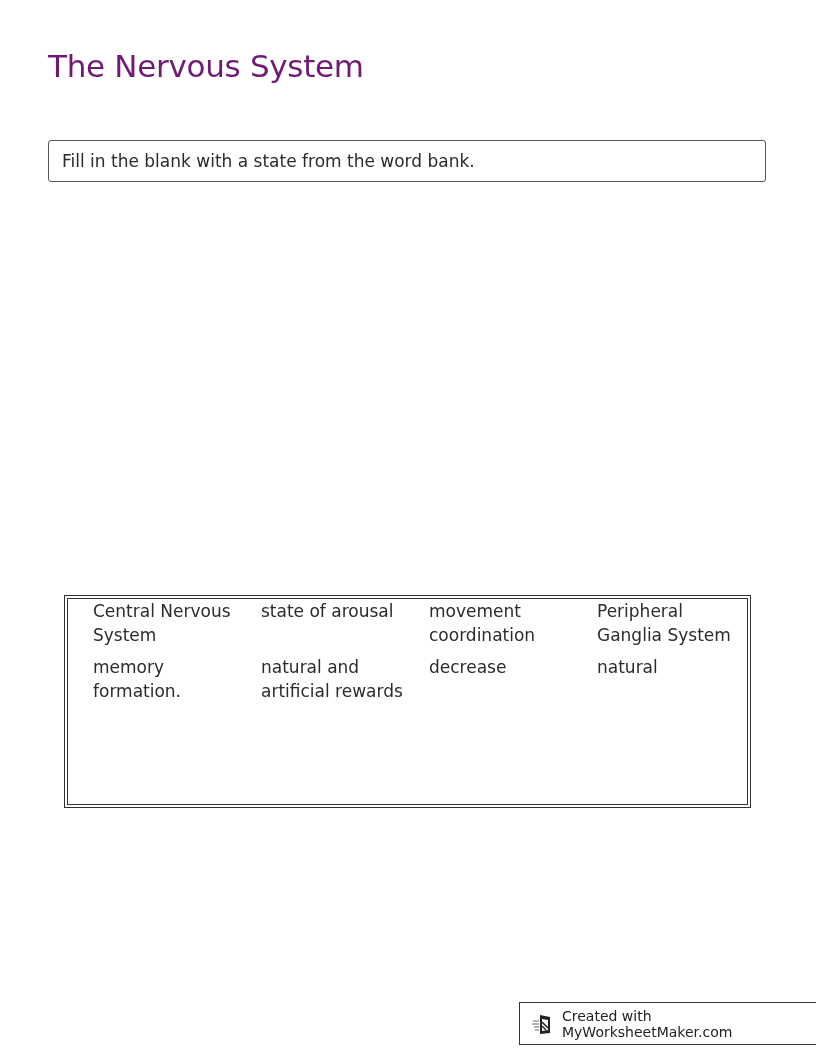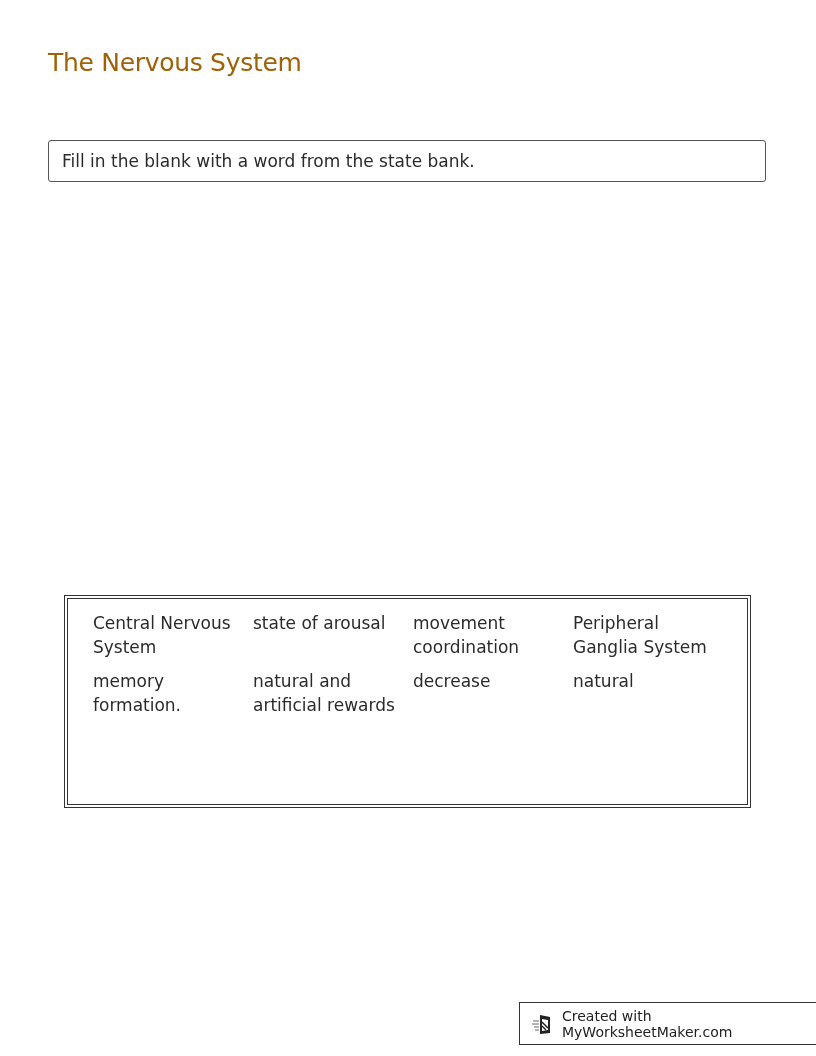--- a/index.html
+++ b/index.html
@@ -2,59 +2,60 @@
 <html><head>
   <meta charset="utf-8">
   <style>
     html, body { margin: 0; padding: 0; background: #ffffff; }
     body {
       width: 816px; height: 1056px; position: relative; overflow: hidden;
       font-family: "DejaVu Sans", sans-serif; color: #2b2b2b;
     }
     .title {
       position: absolute; left: 48px; top: 48px;
-      font-size: 25px; font-weight: normal; letter-spacing: -0.3px;
-      color: #a16207; margin: 0;
+      font-size: 31px; font-weight: normal; letter-spacing: -0.3px;
+      color: #701a75; margin: 0;
     }
     .instructions {
       position: absolute; left: 48px; top: 140px;
       width: 718px; height: 42px; box-sizing: border-box;
       border: 1px solid #555; border-radius: 3px;
       padding: 0 13px; line-height: 40px;
       font-size: 17px; color: #2b2b2b;
     }
     .wordbank {
       position: absolute; left: 64px; top: 595px;
       width: 687px; height: 213px; box-sizing: border-box;
       border: 4px double #333;
     }
     .wordbank-grid {
-      position: absolute; left: 25px; top: 12px;
+      position: absolute; left: 25px; top: 0;
       display: grid; grid-template-columns: 160px 160px 160px 160px;
       row-gap: 10px;
+      gap: 8px;
     }
     .word {
       font-size: 17px; line-height: 24px; color: #2b2b2b;
       padding-right: 8px;
     }
     .footer {
       position: absolute; left: 499px; top: 1002px;
       width: 306px; height: 43px; box-sizing: border-box;
       border: 1px solid #333;
       display: flex; align-items: center; padding-left: 12px;
       font-size: 14px; color: #222; margin-left: 20px;
     }
     .logo-icon { width: 24px; height: 24px; margin-right: 6px; display: inline-block; }
   </style>
 </head>
 <body>
 
 <h1 class="title">The Nervous System</h1>
 
-<div class="instructions">Fill in the blank with a word from the state bank.</div>
+<div class="instructions">Fill in the blank with a state from the word bank.</div>
 
 <div class="wordbank">
   <div class="wordbank-grid">
     <div class="word">Central Nervous System</div>
     <div class="word">state of arousal</div>
     <div class="word">movement coordination</div>
     <div class="word">Peripheral Ganglia System</div>
     <div class="word">memory formation.</div>
     <div class="word">natural and artificial rewards</div>
     <div class="word">decrease</div>

